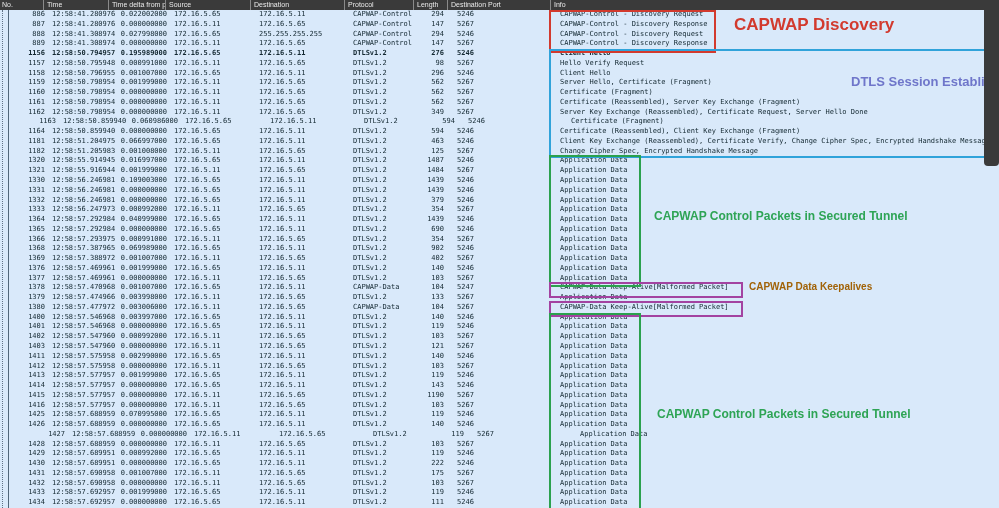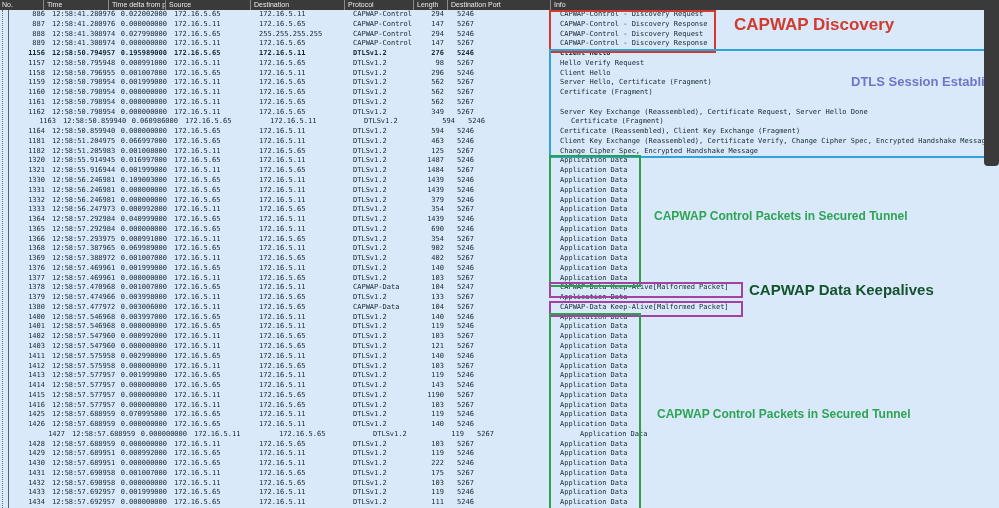--- a/index.html
+++ b/index.html
@@ -35,21 +35,21 @@
   .box-green1{left:549px;top:155px;width:88px;height:128px;border:2px solid #2ba14e;}
   .box-ka1{left:549px;top:282px;width:190px;height:12px;border:2px solid #a343a1;}
   .box-ka2{left:549px;top:301px;width:190px;height:12px;border:2px solid #a343a1;}
   .box-green2{left:549px;top:313px;width:88px;height:193px;border:2px solid #2ba14e;}
   
   .ann{position:absolute;font-family:"Liberation Sans",sans-serif;font-weight:600;
        white-space:nowrap;z-index:6;}
   .lbl-red{left:734px;top:15px;font-size:17px;color:#d23a2e;}
   .lbl-blue{left:851px;top:74px;font-size:13px;color:#6f76ca;}
   .lbl-green1{left:654px;top:209px;font-size:12px;color:#2ea455;}
-  .lbl-ka{left:749px;top:281px;font-size:15px;color:#14532d;}
+  .lbl-ka{left:749px;top:281px;font-size:10px;color:#a16207;}
   .lbl-green2{left:657px;top:407px;font-size:12px;color:#2ea455;}
   
   .scroll-thumb{position:absolute;left:984px;top:0;width:15px;height:166px;
                 background:#3a3a3a;border-radius:0 0 4px 4px;z-index:7;}
 </style>
 </head>
 <body>
 
 <div class="screen">
 
@@ -170,20 +170,21 @@
     </div>
       <div class="row" style="top: 97.885px;">
       <span class="c c-no">1161</span>
       <span class="c c-time">12:58:50.798954</span>
       <span class="c c-delta">0.000000000</span>
       <span class="c c-src">172.16.5.11</span>
       <span class="c c-dst">172.16.5.65</span>
       <span class="c c-proto">DTLSv1.2</span>
       <span class="c c-len">562</span>
       <span class="c c-port">5267</span>
+      <span class="c c-info">Certificate (Reassembled), Server Key Exchange (Fragment)</span>
     </div>
       <div class="row" style="top: 107.65px;">
       <span class="c c-no">1162</span>
       <span class="c c-time">12:58:50.798954</span>
       <span class="c c-delta">0.000000000</span>
       <span class="c c-src">172.16.5.11</span>
       <span class="c c-dst">172.16.5.65</span>
       <span class="c c-proto">DTLSv1.2</span>
       <span class="c c-len">349</span>
       <span class="c c-port">5267</span>

